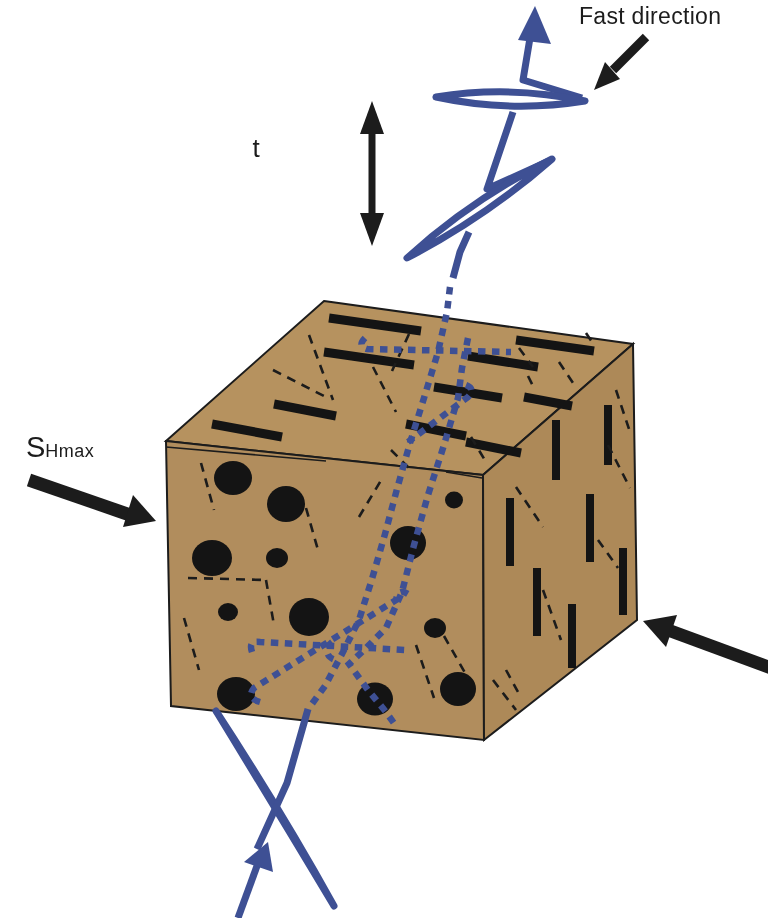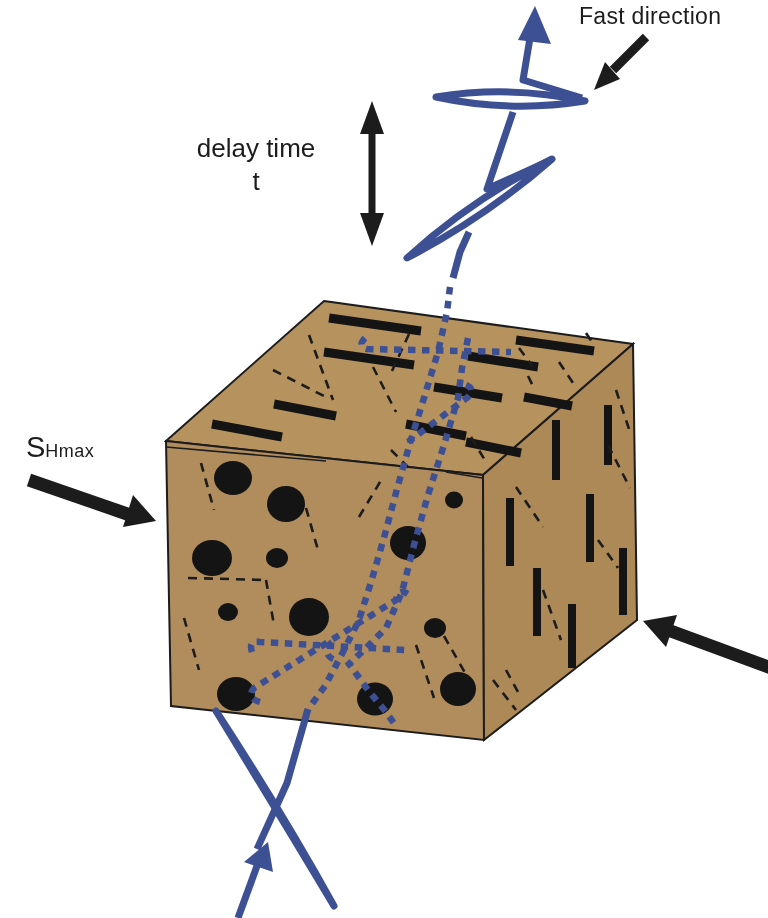--- a/index.html
+++ b/index.html
@@ -163,21 +163,20 @@
         <line x1="356" y1="128" x2="356" y2="220" stroke="#1c1c1c" stroke-width="7"></line>
         <polygon points="356,101 344,134 368,134"></polygon>
         <polygon points="356,246 344,213 368,213"></polygon>
       </g>
     </g>
   </svg>
 
   <div class="lbl" id="fast-direction-label">Fast direction</div>
 
   <div class="lbl" id="delay-time-label">
-    <div>delay time</div>
     <div>t</div>
   </div>
 
   <div class="lbl" id="shmax-label">
     <span class="big">S</span>
       <span class="small">Hmax</span>
   </div>
 
 </div>
 

